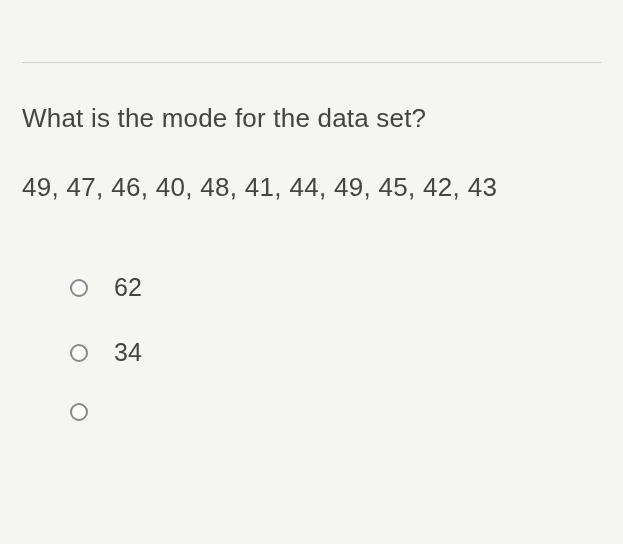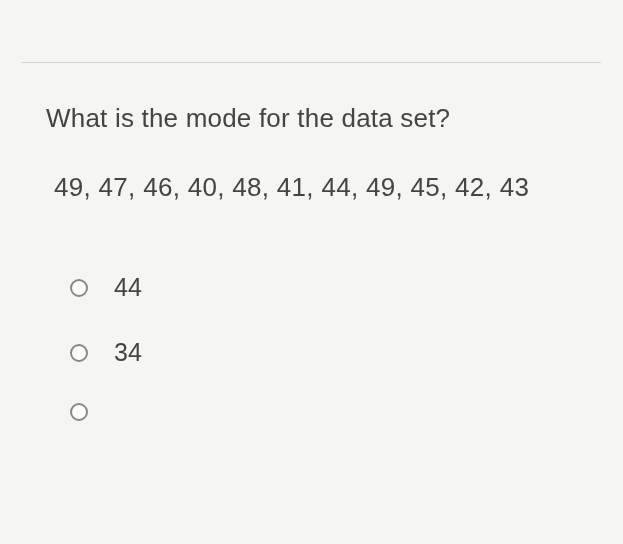--- a/index.html
+++ b/index.html
@@ -23,28 +23,26 @@
     height: 1px;
     background: #d0d0d0;
     margin-top: 62px;
     margin-bottom: 40px;
   }
   .question-text {
     font-size: 26px;
     color: #444;
     margin-bottom: 38px;
     letter-spacing: 0.2px;
-    margin-left: 24px;
   }
   .data-set {
     font-size: 26px;
     color: #444;
     margin-bottom: 70px;
     letter-spacing: 0.3px;
-    margin-left: 32px;
   }
   .options {
     padding-left: 48px;
   }
   .option-row {
     display: flex;
     align-items: center;
     margin-bottom: 36px;
     cursor: pointer;
   }
@@ -69,21 +67,21 @@
   <div class="divider"></div>
 
   <div class="question-text">What is the mode for the data set?</div>
 
   <div class="data-set">49, 47, 46, 40, 48, 41, 44, 49, 45, 42, 43</div>
 
   <div class="options">
 
     <div class="option-row">
       <span class="radio-circle"></span>
-      <span class="option-label">44</span>
+      <span class="option-label">62</span>
     </div>
 
     <div class="option-row">
       <span class="radio-circle"></span>
       <span class="option-label">34</span>
     </div>
 
     <div class="option-row">
       <span class="radio-circle"></span>
     </div>

